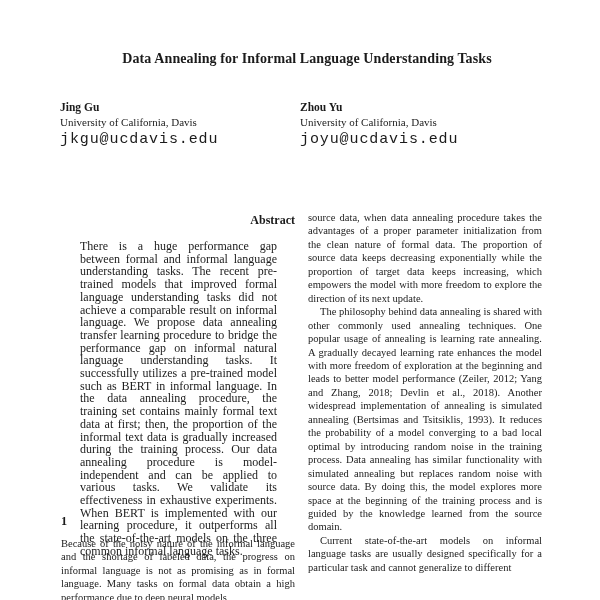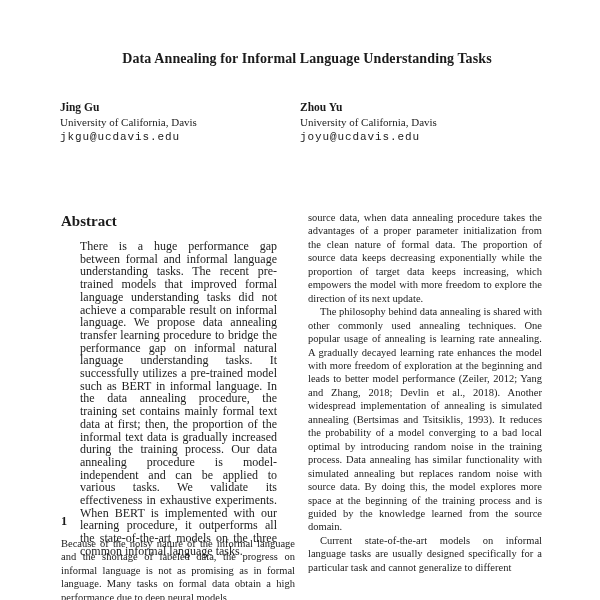--- a/index.html
+++ b/index.html
@@ -42,34 +42,34 @@
     font-size: 11.5px;
     font-weight: bold;
     margin-bottom: 3px;
   }
   .author-affil {
     font-size: 11px;
     margin-bottom: 3px;
   }
   .author-email {
     font-family: "Liberation Mono", monospace;
-    font-size: 11px;
+    font-size: 15px;
     letter-spacing: 0.9px;
   }
   .col-left {
     position: absolute;
     left: 61px;
     top: 213px;
     width: 234px;
     height: 387px;
   }
   .abstract-heading {
     margin: 0;
-    text-align: left;
-    font-size: 15px;
+    text-align: right;
+    font-size: 12px;
     font-weight: bold;
   }
   .abstract-text {
     position: absolute;
     top: 27px;
     left: 19px;
     width: 197px;
     margin: 0;
     font-size: 12px;
     line-height: 12.7px;

